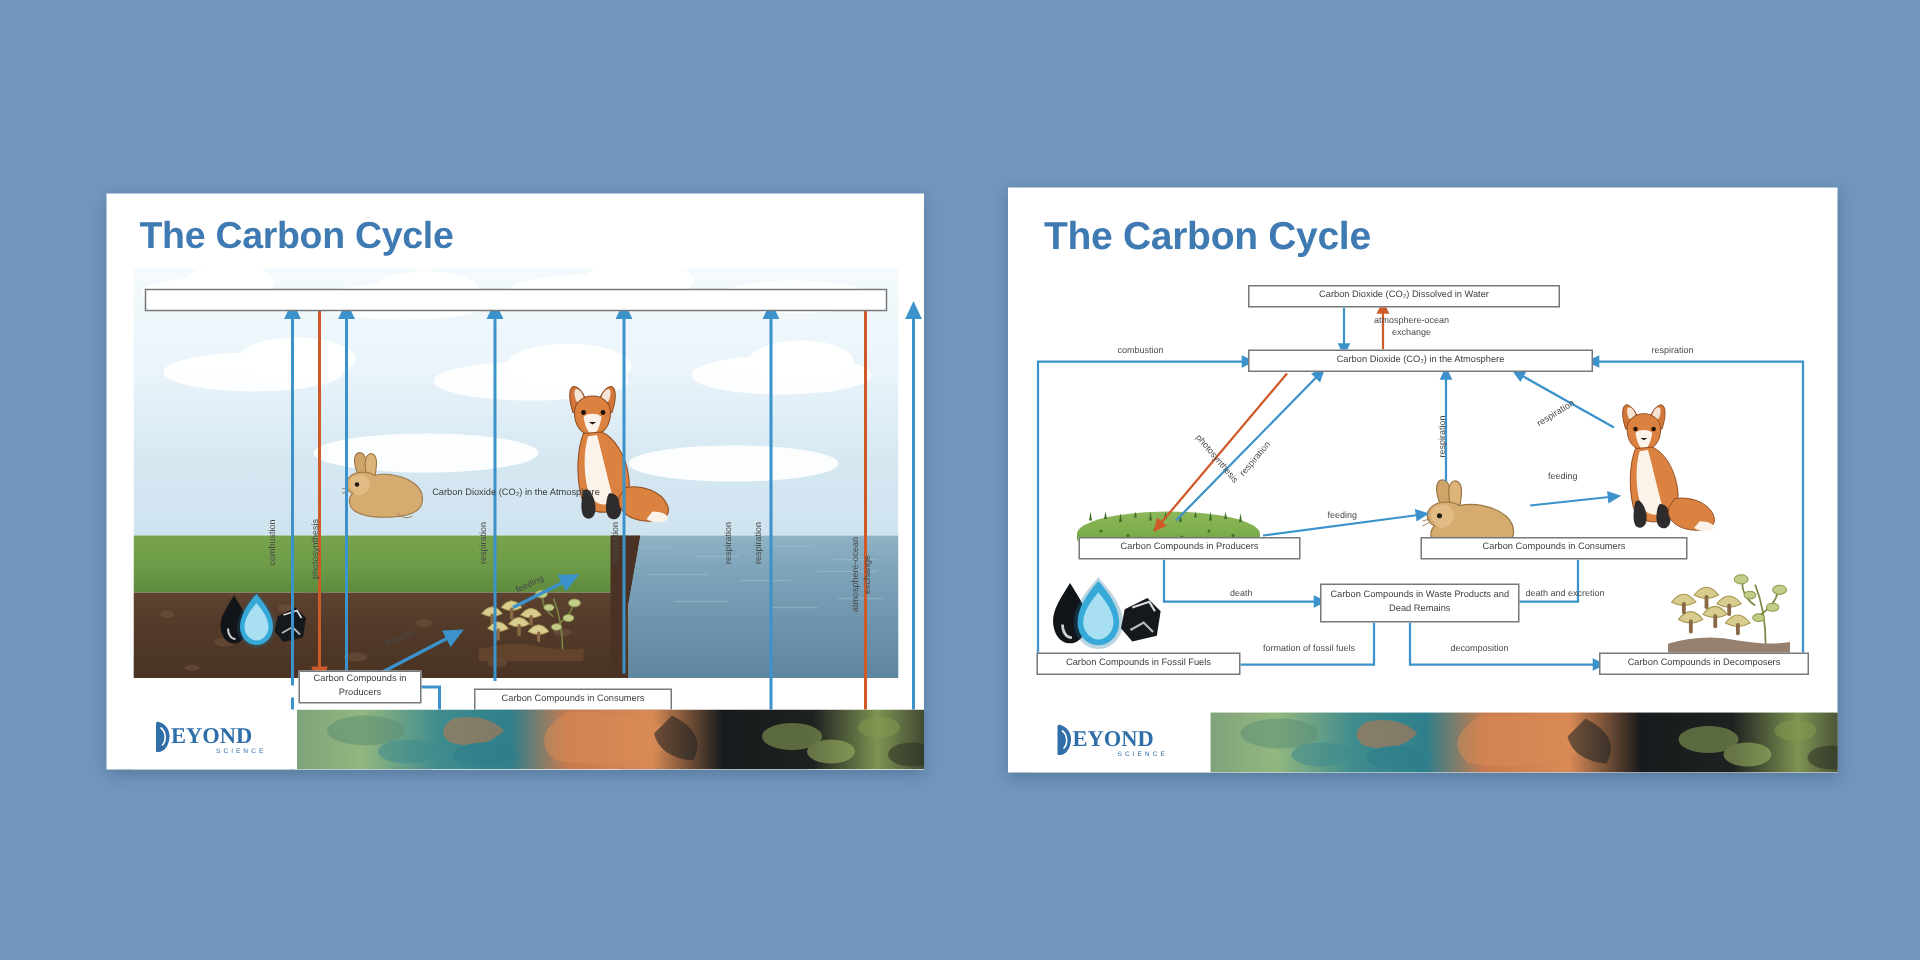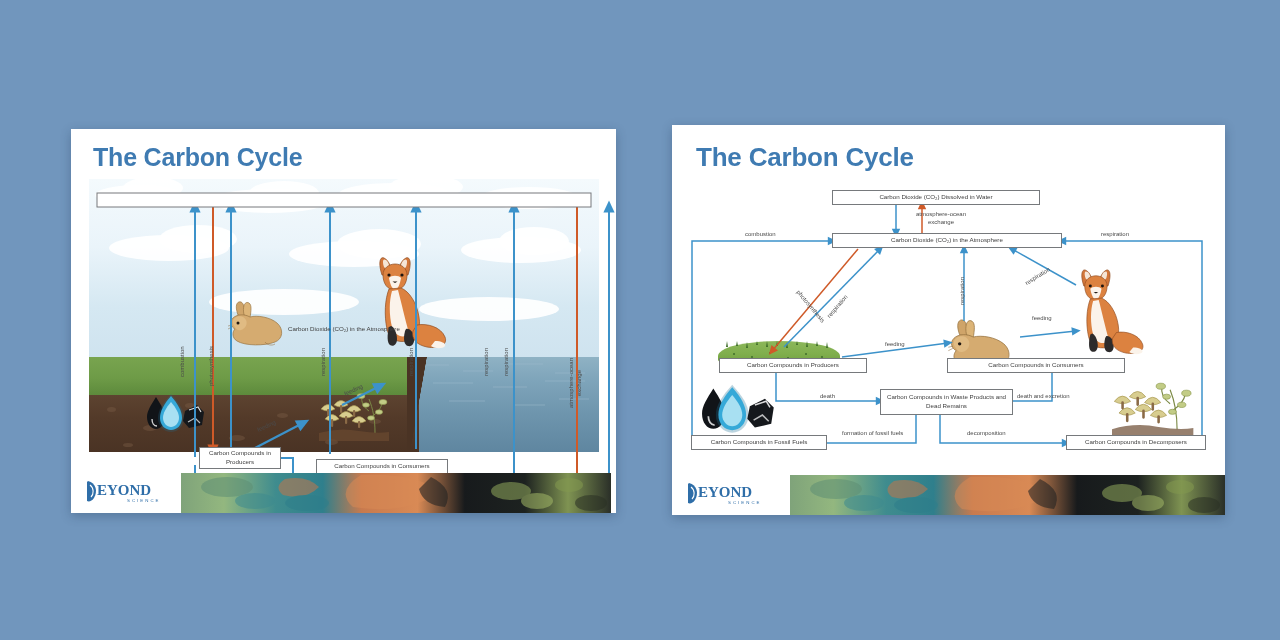--- a/index.html
+++ b/index.html
@@ -71,21 +71,21 @@
   .grasstuft { position:absolute; left:0; top:173px; width:330px; height:7px; }
   .soil { position:absolute; left:0; top:216px; width:330px; height:57px;
           background:linear-gradient(#5d4330 0%, #533a29 40%, #4a3324 100%); }
   .water { position:absolute; left:330px; top:178px; width:180px; height:95px;
            background:linear-gradient(#8fb2c4 0%, #7ea4ba 25%, #6e95ad 60%, #5f86a0 100%); }
   .waterbank { position:absolute; left:318px; top:178px; width:30px; height:95px;
                background:linear-gradient(100deg,#4a3324 0%, #4a3324 42%, rgba(74,51,36,0) 43%); }
   .dirtspeck { position:absolute; border-radius:50%; background:rgba(120,92,68,.45); }
 
   
-  .footer { position:absolute; left:0; bottom:0; width:100%; height:40px; background:#ffffff; }
+  .footer { position:absolute; left:17px; bottom:0; width:100%; height:40px; background:#ffffff; }
   .photo-strip { position:absolute; right:0; bottom:0; height:40px; }
   #card-illustrated .photo-strip { left:110px; }
   #card-schematic   .photo-strip { left:118px; }
   .logo { position:absolute; left:14px; bottom:8px; width:92px; height:26px; }
   .logo-text { font-family:"Liberation Serif", serif; }
 
   
   .grasspatch { position:absolute; border-radius:50% 50% 18% 18% / 62% 62% 22% 22%;
     background:linear-gradient(#8cb75a 0%, #7fae4c 55%, #6f9c3f 100%); }
 </style>

